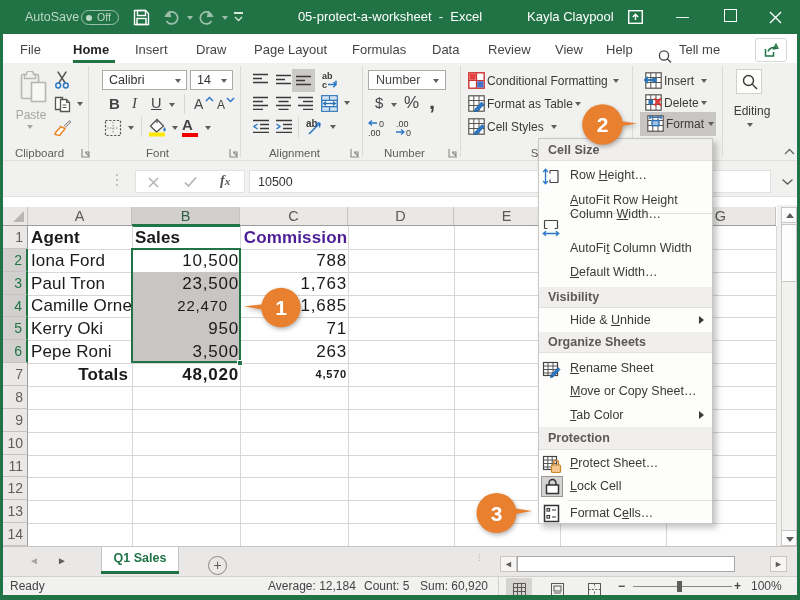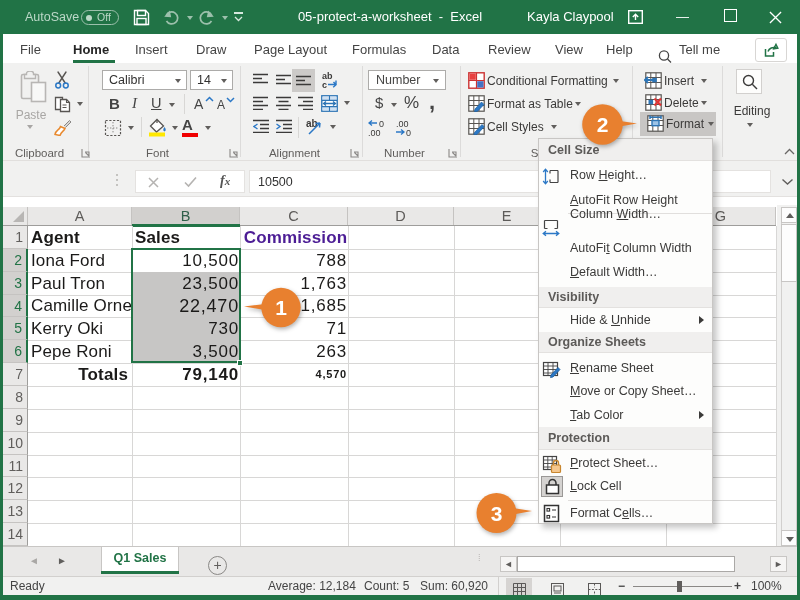--- a/index.html
+++ b/index.html
@@ -386,30 +386,30 @@
 <div class="abs" style="left:129px;top:29px;width:108px;height:23px;line-height:23px;font-size:17px;letter-spacing:0.15px;color:#1b1a19;text-align:left;padding-left:3px;font-weight:bold;">Sales</div>
 <div class="abs" style="left:25px;top:29px;width:104px;height:23px;line-height:23px;font-size:17px;letter-spacing:0.15px;color:#1b1a19;text-align:left;padding-left:3px;font-weight:bold;">Agent</div>
 <div class="abs" style="left:237px;top:29px;width:108px;height:23px;line-height:23px;font-size:17px;letter-spacing:0.15px;color:#4c1d95;text-align:center;padding-left:3px;font-weight:bold;">Commission</div>
 <div class="abs" style="left:25px;top:52px;width:104px;height:23px;line-height:23px;font-size:17px;letter-spacing:0.15px;color:#1b1a19;text-align:left;padding-left:3px;">Iona Ford</div>
 <div class="abs" style="left:129px;top:52px;width:108px;height:23px;line-height:23px;font-size:17px;letter-spacing:0.8px;color:#1b1a19;text-align:right;padding-right:1px;">10,500</div>
 <div class="abs" style="left:237px;top:52px;width:108px;height:23px;line-height:23px;font-size:17px;letter-spacing:0.8px;color:#1b1a19;text-align:right;padding-right:1px;">788</div>
 <div class="abs" style="left:25px;top:75px;width:104px;height:23px;line-height:23px;font-size:17px;letter-spacing:0.15px;color:#1b1a19;text-align:left;padding-left:3px;">Paul Tron</div>
 <div class="abs" style="left:129px;top:75px;width:108px;height:23px;line-height:23px;font-size:17px;letter-spacing:0.8px;color:#1b1a19;text-align:right;padding-right:1px;">23,500</div>
 <div class="abs" style="left:237px;top:75px;width:108px;height:23px;line-height:23px;font-size:17px;letter-spacing:0.8px;color:#1b1a19;text-align:right;padding-right:1px;">1,763</div>
 <div class="abs" style="left:25px;top:98px;width:104px;height:22px;line-height:22px;font-size:17px;letter-spacing:0.15px;color:#1b1a19;text-align:left;padding-left:3px;">Camille Orne</div>
-<div class="abs" style="left:129px;top:98px;width:108px;height:22px;line-height:22px;font-size:18px;letter-spacing:0.8px;color:#1b1a19;text-align:right;padding-right:1px;">22,470</div>
+<div class="abs" style="left:118px;top:98px;width:108px;height:22px;line-height:22px;font-size:15px;letter-spacing:0.8px;color:#1b1a19;text-align:right;padding-right:1px;">22,470</div>
 <div class="abs" style="left:237px;top:98px;width:108px;height:22px;line-height:22px;font-size:17px;letter-spacing:0.8px;color:#1b1a19;text-align:right;padding-right:1px;">1,685</div>
 <div class="abs" style="left:25px;top:120px;width:104px;height:23px;line-height:23px;font-size:17px;letter-spacing:0.15px;color:#1b1a19;text-align:left;padding-left:3px;">Kerry Oki</div>
-<div class="abs" style="left:129px;top:120px;width:108px;height:23px;line-height:23px;font-size:17px;letter-spacing:0.8px;color:#1b1a19;text-align:right;padding-right:1px;">730</div>
+<div class="abs" style="left:129px;top:120px;width:108px;height:23px;line-height:23px;font-size:17px;letter-spacing:0.8px;color:#1b1a19;text-align:right;padding-right:1px;">950</div>
 <div class="abs" style="left:237px;top:120px;width:108px;height:23px;line-height:23px;font-size:17px;letter-spacing:0.8px;color:#1b1a19;text-align:right;padding-right:1px;">71</div>
 <div class="abs" style="left:25px;top:143px;width:104px;height:23px;line-height:23px;font-size:17px;letter-spacing:0.15px;color:#1b1a19;text-align:left;padding-left:3px;">Pepe Roni</div>
 <div class="abs" style="left:129px;top:143px;width:108px;height:23px;line-height:23px;font-size:17px;letter-spacing:0.8px;color:#1b1a19;text-align:right;padding-right:1px;">3,500</div>
 <div class="abs" style="left:237px;top:143px;width:108px;height:23px;line-height:23px;font-size:17px;letter-spacing:0.8px;color:#1b1a19;text-align:right;padding-right:1px;">263</div>
 <div class="abs" style="left:25px;top:166px;width:104px;height:23px;line-height:23px;font-size:17px;letter-spacing:0.15px;color:#1b1a19;text-align:right;padding-right:4px;font-weight:bold;">Totals</div>
-<div class="abs" style="left:129px;top:166px;width:108px;height:23px;line-height:23px;font-size:17px;letter-spacing:0.8px;color:#1b1a19;text-align:right;padding-right:1px;font-weight:bold;">79,140</div>
+<div class="abs" style="left:129px;top:166px;width:108px;height:23px;line-height:23px;font-size:17px;letter-spacing:0.8px;color:#1b1a19;text-align:right;padding-right:1px;font-weight:bold;">48,020</div>
 <div class="abs" style="left:237px;top:166px;width:108px;height:23px;line-height:23px;font-size:11px;letter-spacing:0.8px;color:#1b1a19;text-align:right;padding-right:1px;font-weight:bold;">4,570</div>
 <div class="abs" style="left:127.5px;top:50.5px;width:110px;height:115.5px;border:2px solid #217346;"></div>
 <div class="abs" style="left:233.5px;top:162.5px;width:6px;height:6px;background:#217346;border:1px solid #fff;"></div>
 <div class="abs" style="left:774px;top:8px;width:20px;height:341px;background:#f1f1f0;"></div>
 <div class="abs" style="left:778px;top:10px;width:16px;height:339px;background:#f1f1f0;border:1px solid #d2d0ce;"></div>
 <div class="abs" style="left:778px;top:10px;width:16px;height:16px;background:#fdfdfd;border:1px solid #c8c6c4;">
       <span style="position:absolute;left:3.5px;top:5px;width:0;height:0;border-left:4.5px solid transparent;border-right:4.5px solid transparent;border-bottom:5px solid #605e5c;"></span>
     </div>
 <div class="abs" style="left:778px;top:27px;width:16px;height:58px;background:#fdfdfd;border:1px solid #c8c6c4;"></div>
 <div class="abs" style="left:778px;top:333px;width:16px;height:16px;background:#fdfdfd;border:1px solid #c8c6c4;">

